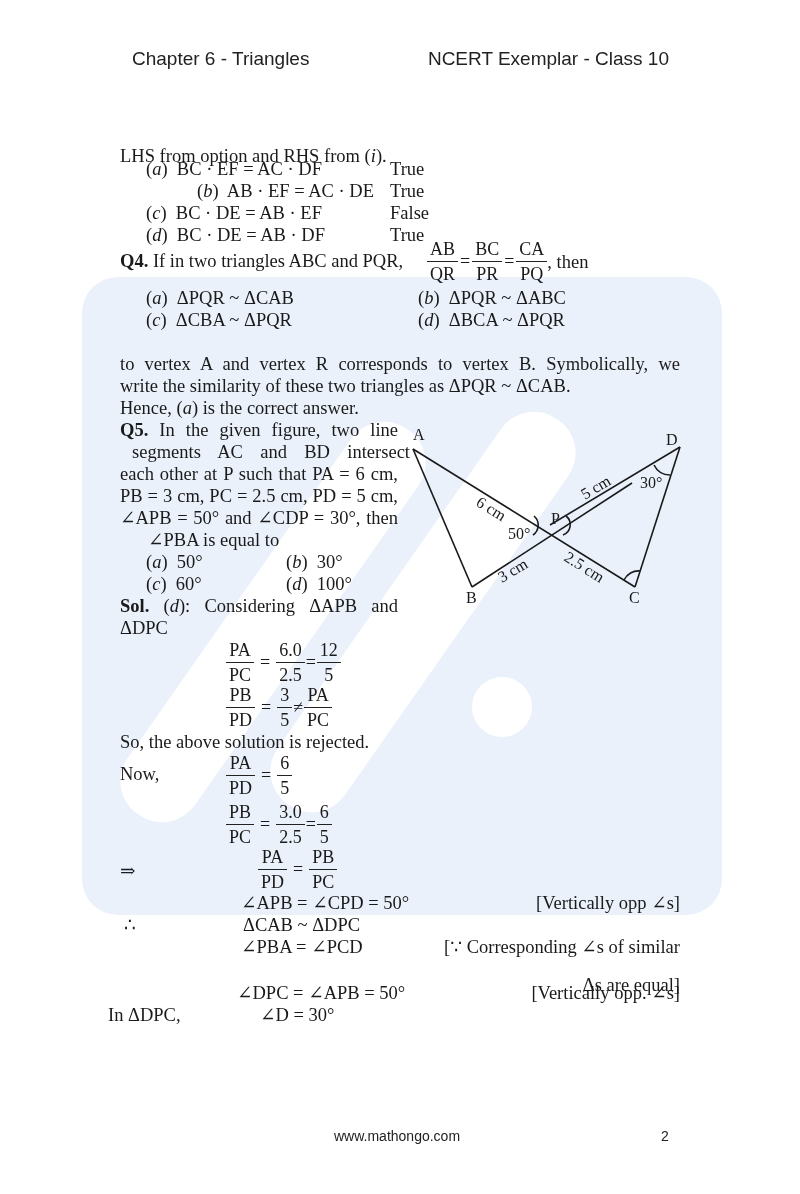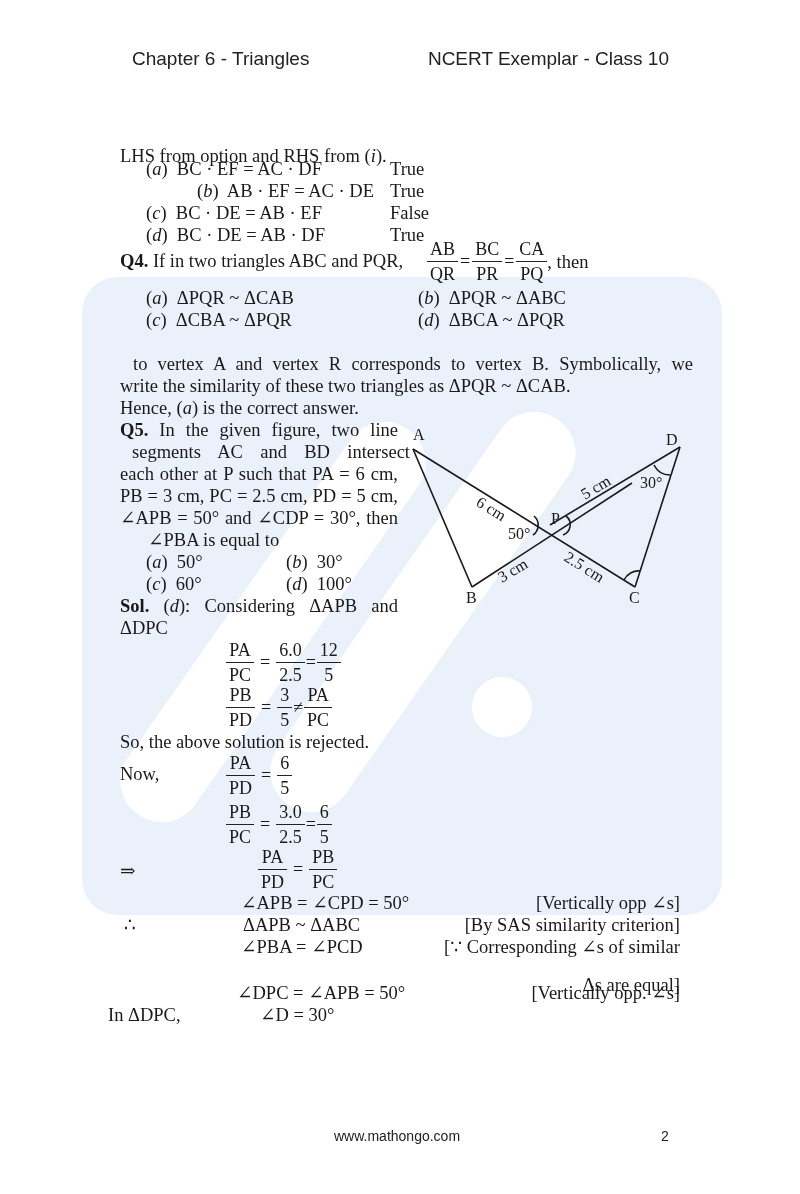--- a/index.html
+++ b/index.html
@@ -60,21 +60,21 @@
   </div>
   <div class="mathrow" style="left:427px;top:238px;">
     <span class="frac"><span class="num">AB</span><span class="den">QR</span></span><span class="eq" style="padding:0 2px;">=</span><span class="frac"><span class="num">BC</span><span class="den">PR</span></span><span class="eq" style="padding:0 2px;">=</span><span class="frac"><span class="num">CA</span><span class="den">PQ</span></span><span class="t" style="position:relative;vertical-align:middle;">, then</span>
   </div>
 
   <div class="t" style="left:146px;top:287px;">(<span class="it">a</span>)&nbsp; <span>ΔPQR ~ ΔCAB</span></div>
   <div class="t" style="left:418px;top:287px;">(<span class="it">b</span>)&nbsp; <span>ΔPQR ~ ΔABC</span></div>
   <div class="t" style="left:146px;top:309px;">(<span class="it">c</span>)&nbsp; <span>ΔCBA ~ ΔPQR</span></div>
   <div class="t" style="left:418px;top:309px;">(<span class="it">d</span>)&nbsp; <span>ΔBCA ~ ΔPQR</span></div>
 
-  <div class="t" style="left:120px;top:353px;width:560px;margin-left:13px;">
+  <div class="t" style="left:120px;top:353px;width:560px;">
     <div class="just" style="width:560px;">to vertex A and vertex R corresponds to vertex B. Symbolically, we</div>
   </div>
   <div class="t" style="left:120px;top:375px;">write the similarity of these two triangles as ΔPQR ~ ΔCAB.</div>
   <div class="t" style="left:120px;top:397px;">
     <span>Hence, (</span><span class="it">a</span><span>) is the correct answer.</span>
   </div>
 
   <div class="t" style="left:120px;top:419px;width:278px;">
     <div class="just" style="width:278px;"><span class="b">Q5.</span> <span>In the given figure, two line</span></div>
   </div>
@@ -150,22 +150,21 @@
 
   <div class="t" style="left:120px;top:860px;">⇒</div>
   <div class="mathrow" style="left:258px;top:846px;">
     <span class="frac"><span class="num">PA</span><span class="den">PD</span></span><span class="eq">=</span><span class="frac"><span class="num">PB</span><span class="den">PC</span></span>
   </div>
 
   <div class="t" style="left:241px;top:892px;">∠APB = ∠CPD = 50°</div>
   <div class="t" style="right:120px;top:892px;">[Vertically opp ∠s]</div>
 
   <div class="t" style="left:124px;top:914px;">∴</div>
-  <div class="t" style="left:243px;top:914px;">ΔAPB ~ ΔABC</div>
-  <div class="t" style="right:120px;top:914px;">[By SAS similarity criterion]</div>
+  <div class="t" style="left:243px;top:914px;">ΔCAB ~ ΔDPC</div>
 
   <div class="t" style="left:241px;top:936px;">∠PBA = ∠PCD</div>
   <div class="t" style="right:120px;top:936px;">[∵ Corresponding ∠s of similar</div>
   <div class="t" style="right:120px;top:974px;">Δs are equal]</div>
 
   <div class="t" style="left:108px;top:982px;margin-top:22px;">In ΔDPC,</div>
   <div class="t" style="left:237px;top:982px;">∠DPC = ∠APB = 50°</div>
   <div class="t" style="right:120px;top:982px;">[Vertically opp. ∠s]</div>
 
   <div class="t" style="left:260px;top:1004px;">∠D = 30°</div>

